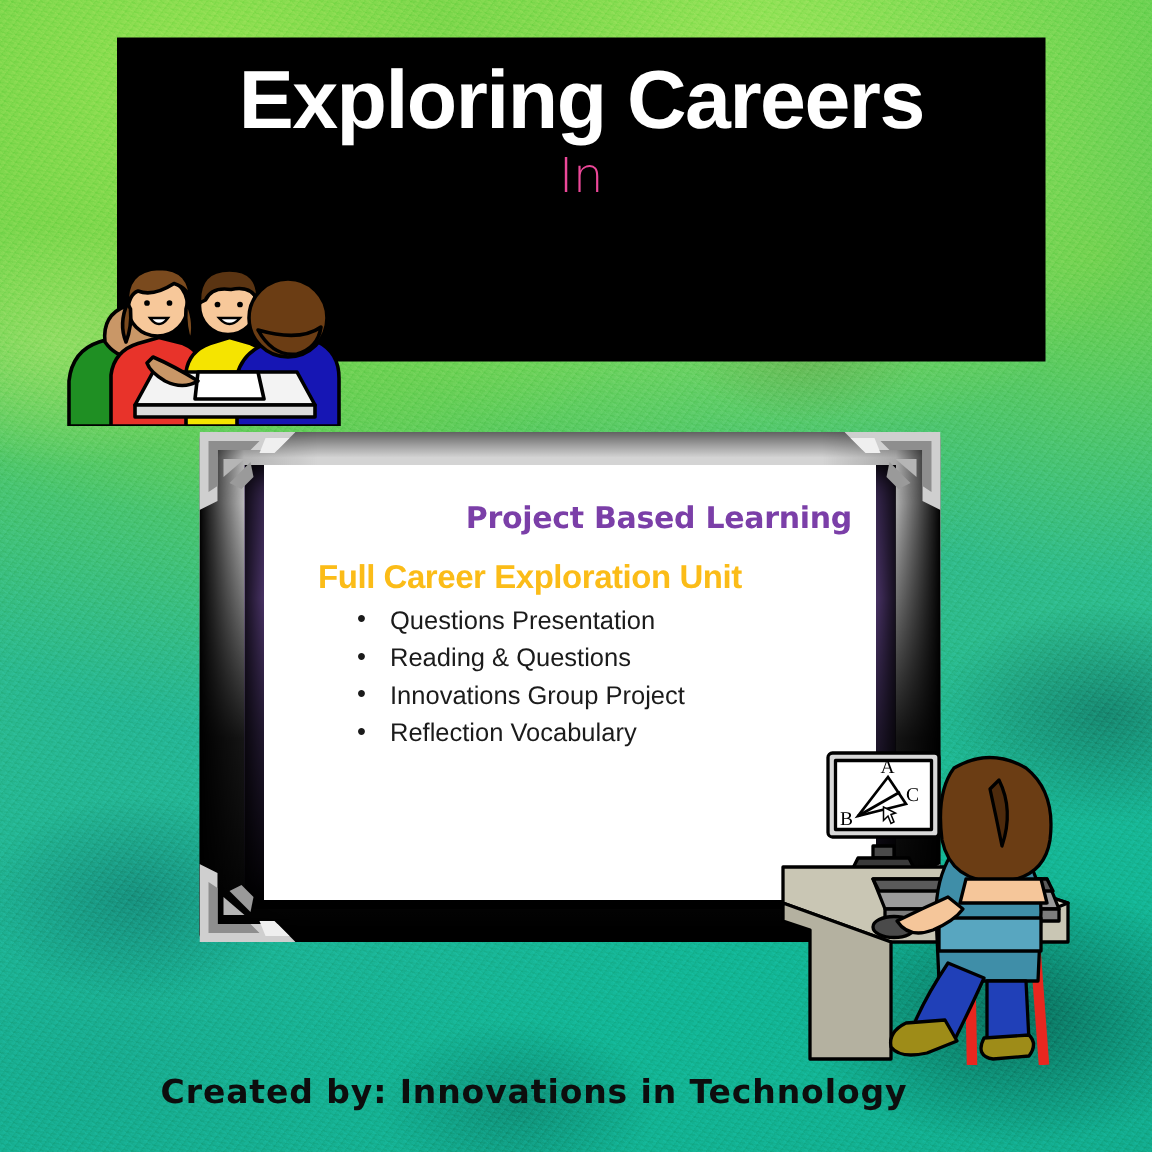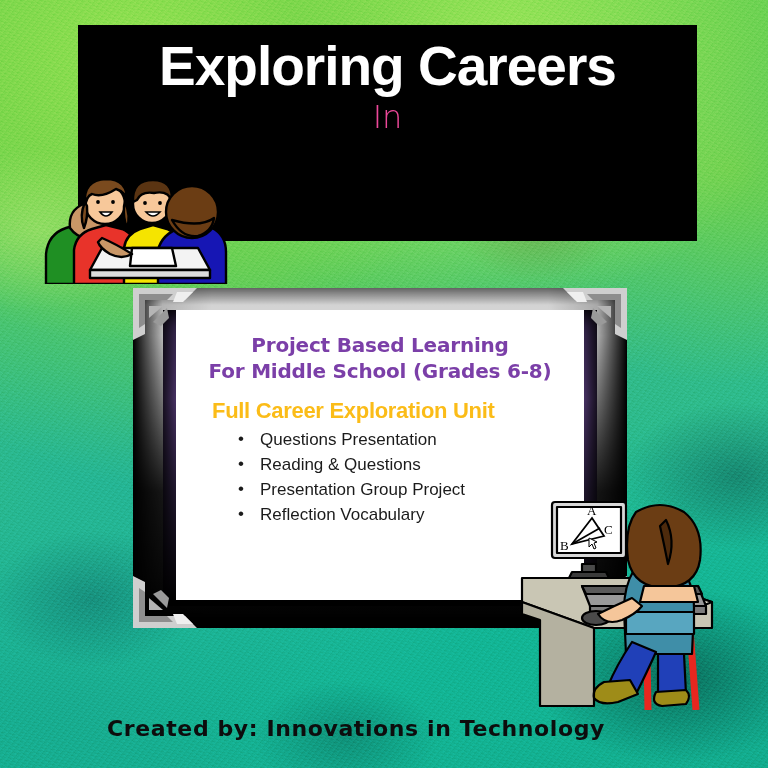--- a/index.html
+++ b/index.html
@@ -93,21 +93,21 @@
   #frame .c-bl{left:0;bottom:0;transform:scaleY(-1);}
   #frame .c-br{right:0;bottom:0;transform:scale(-1,-1);}
 
   
   #card{
     position:absolute;left:176px;top:310px;width:408px;height:290px;
     background:#fff;z-index:5;box-sizing:border-box;
     padding:22px 16px 0 16px;
   }
   #card .purple{
-    color:#7B3FA8;text-align:center;font-weight:bold;
+    color:#7B3FA8;text-align:right;font-weight:bold;
     font-family:"DejaVu Sans",sans-serif;
   }
   #card .pl1{font-size:20px;line-height:26px;letter-spacing:-.2px;}
   #card .pl2{font-size:20px;line-height:26px;letter-spacing:-.2px;}
   #card .gold{
     color:#FBBC18;font-weight:bold;font-size:22px;line-height:28px;
     margin-top:13px;margin-left:20px;
     font-family:"Liberation Sans",sans-serif;letter-spacing:-.3px;
   }
   #card ul{margin:2px 0 0 0;padding:0;list-style:none;}
@@ -214,26 +214,25 @@
       <path d="M0 0 H64 L52 12 H12 V46 L0 52 Z" fill="#cfcfcf"></path>
       <path d="M6 6 L40 6 L34 12 L12 12 L12 36 L6 40 Z" fill="#8e8e8e"></path>
       <path d="M16 18 L30 18 L16 30 Z" fill="#b5b5b5"></path>
       <path d="M20 34 L34 20 L36 30 L28 38 Z" fill="#9a9a9a"></path>
       <path d="M44 4 L60 4 L50 14 L40 14 Z" fill="#efefef"></path>
     </svg>
   </div>
 
   <div id="card">
     <div class="purple pl1">Project Based Learning</div>
-    <div class="purple pl2">For Middle School (Grades 6-8)</div>
     <div class="gold">Full Career Exploration Unit</div>
     <ul>
       <li>Questions Presentation</li>
       <li>Reading &amp; Questions</li>
-      <li>Presentation Group Project</li>
+      <li>Innovations Group Project</li>
       <li>Reflection Vocabulary</li>
     </ul>
   </div>
 
   <div id="boy">
     <svg viewBox="0 0 236 216" width="236" height="216">
       <g stroke="#000" stroke-width="2.2" stroke-linejoin="round">
 
         <rect x="36" y="8" width="74" height="56" rx="3" fill="#d8d8d8"></rect>
         <rect x="41" y="13" width="64" height="46" fill="#fff"></rect>

